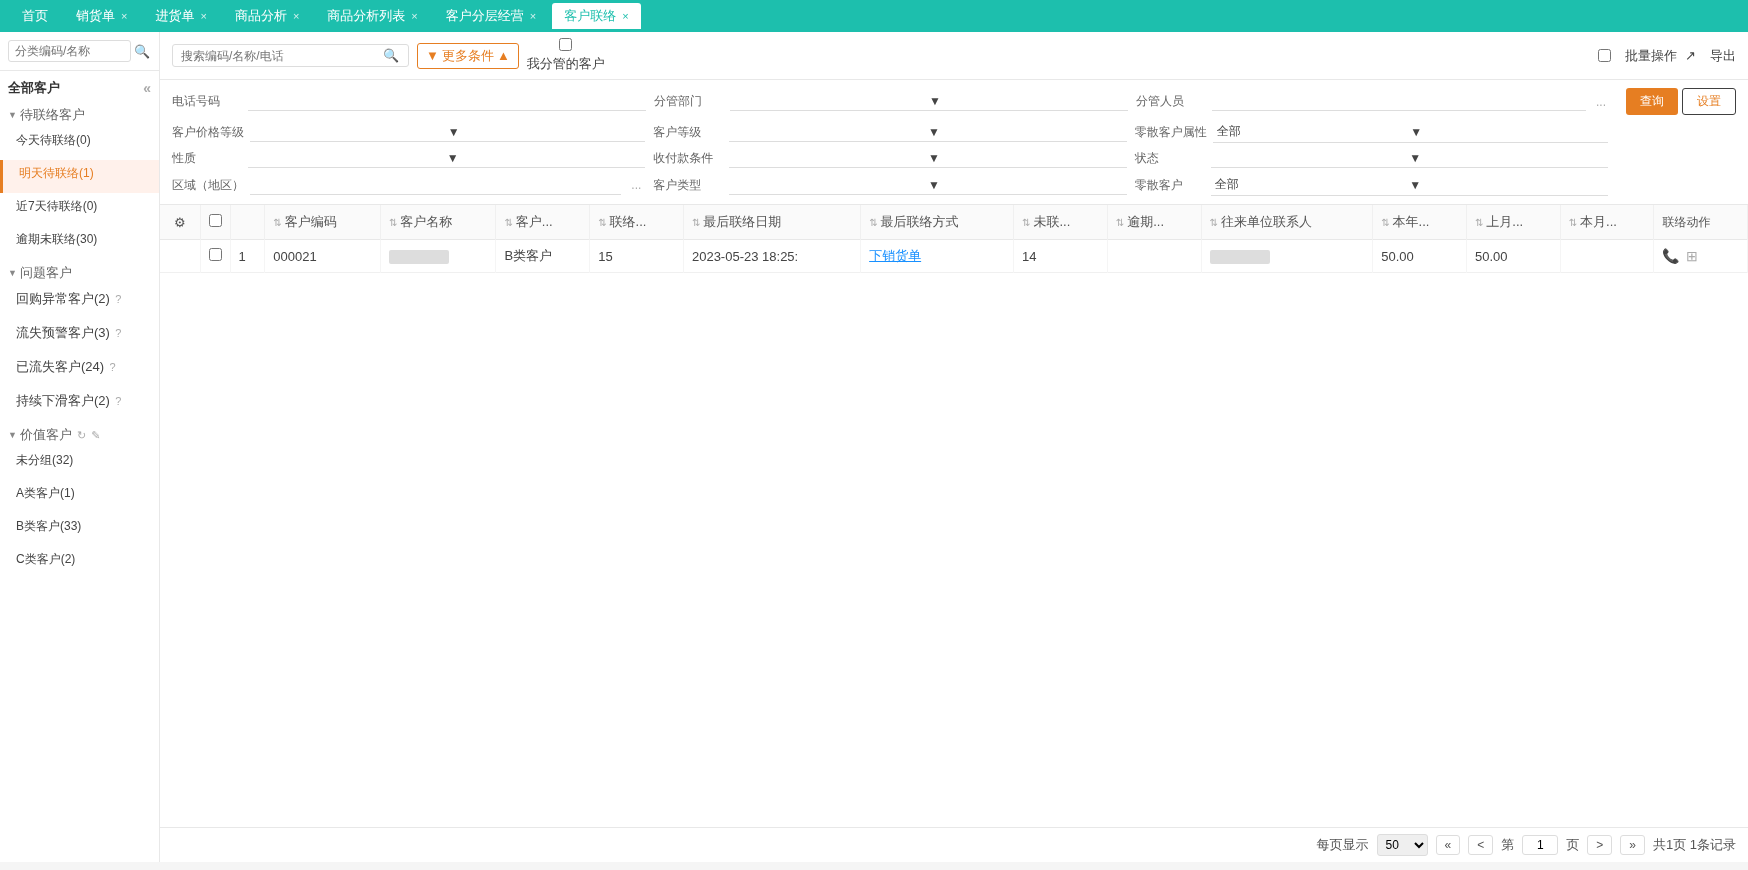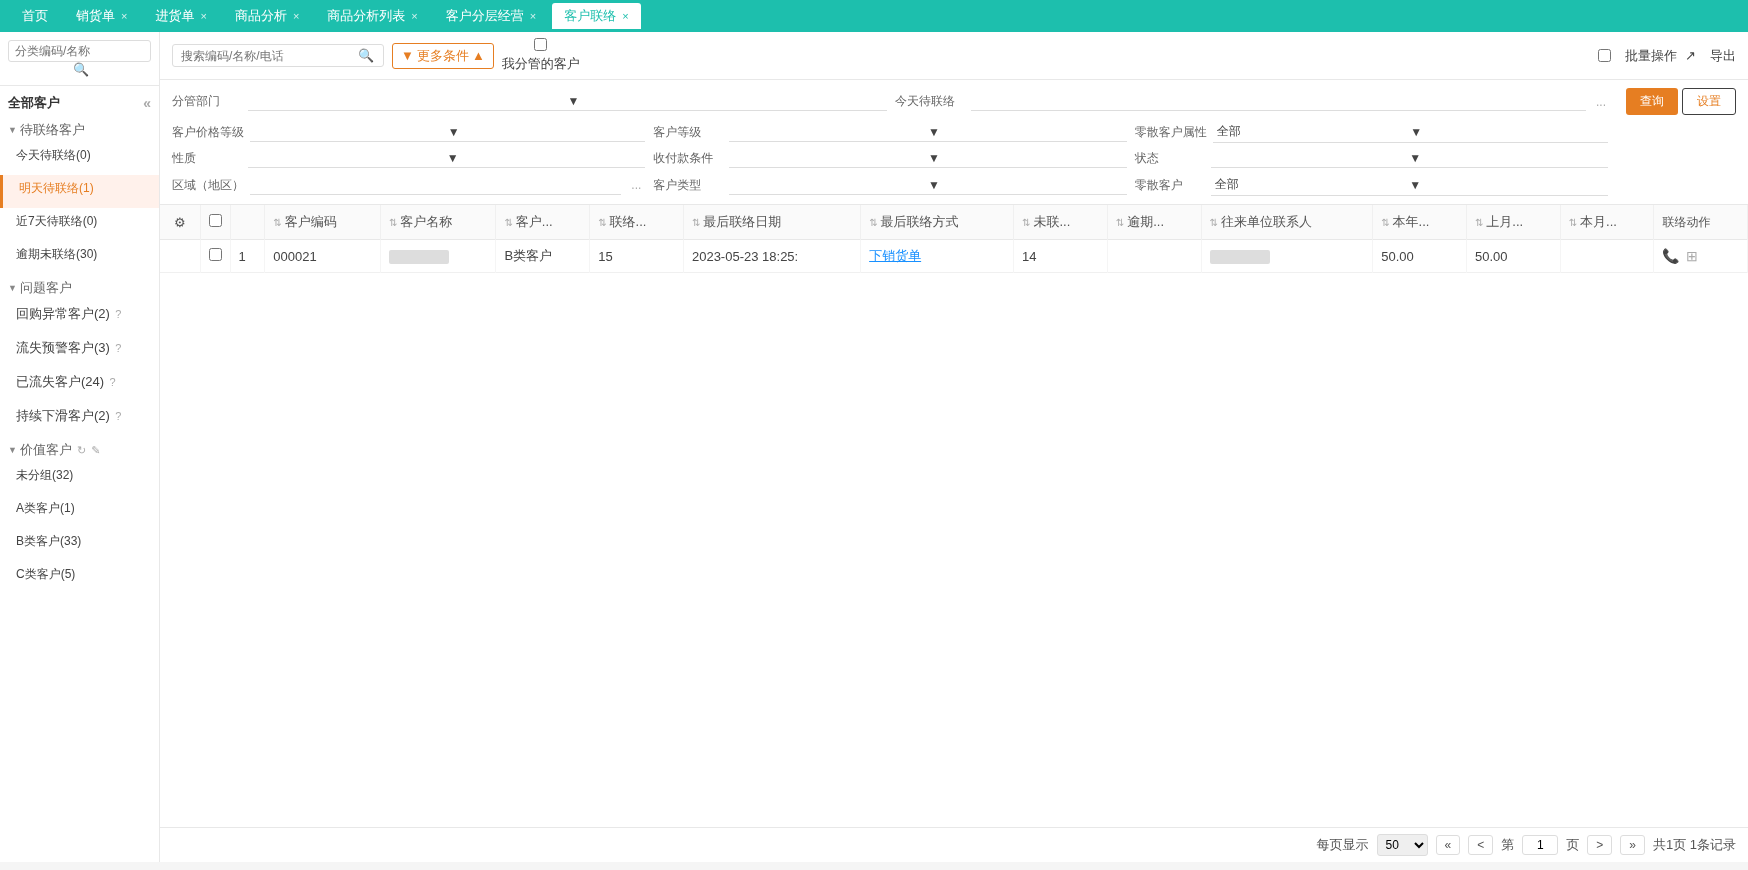--- a/index.html
+++ b/index.html
@@ -56,21 +56,20 @@
       background: #fff;
       border-right: 1px solid #e8e8e8;
       overflow-y: auto;
       flex-shrink: 0;
     }
     .sidebar-search {
       display: flex;
       align-items: center;
       padding: 8px;
       border-bottom: 1px solid #e8e8e8;
-      flex-direction: column;
     }
     .sidebar-search input {
       border: 1px solid #ddd;
       border-radius: 3px;
       padding: 3px 6px;
       font-size: 12px;
       width: 100%;
       outline: none;
       color: #999;
     }
@@ -137,21 +136,21 @@
       display: flex;
       align-items: center;
       gap: 8px;
     }
     .search-input-wrap {
       display: flex;
       align-items: center;
       border: 1px solid #ddd;
       border-radius: 3px;
       padding: 3px 8px;
-      width: 212px;
+      width: 237px;
     }
     .search-input-wrap input {
       border: none;
       outline: none;
       font-size: 12px;
       color: #999;
       width: 100%;
     }
     .search-icon-btn {
       color: #aaa;
@@ -463,21 +462,21 @@
     </div>
 
     <div class="sidebar-group-label">
       <span>价值客户</span>
       <span style="color:#aaa;font-size:11px;cursor:pointer;margin-left:2px">↻</span>
       <span style="color:#aaa;font-size:11px;cursor:pointer;margin-left:2px">✎</span>
     </div>
     <div class="sidebar-item">未分组(32)</div>
     <div class="sidebar-item">A类客户(1)</div>
     <div class="sidebar-item">B类客户(33)</div>
-    <div class="sidebar-item">C类客户(5)</div>
+    <div class="sidebar-item">C类客户(2)</div>
   </div>
 
   <div class="content-area">
 
     <div class="toolbar">
       <div class="search-input-wrap">
         <input type="text" placeholder="搜索编码/名称/电话" style="">
         <span class="search-icon-btn">🔍</span>
       </div>
       <div class="filter-btn">
@@ -498,28 +497,32 @@
           <span>↗</span>
           <span>导出</span>
         </div>
       </div>
     </div>
 
     <div class="filter-panel">
 
       <div class="filter-row">
         <div class="filter-field">
+          <span class="filter-label">电话号码</span>
+          <input class="filter-input" style="">
+        </div>
+        <div class="filter-field">
           <span class="filter-label">分管部门</span>
           <div class="select-wrap">
             <span></span>
             <span class="select-arrow">▼</span>
           </div>
         </div>
         <div class="filter-field">
-          <span class="filter-label">今天待联络</span>
+          <span class="filter-label">分管人员</span>
           <input class="filter-input" style="">
           <span class="filter-ellipsis">...</span>
         </div>
         <div class="filter-action">
           <button class="btn-query">查询</button>
           <button class="btn-setting">设置</button>
         </div>
       </div>
 
       <div class="filter-row">

